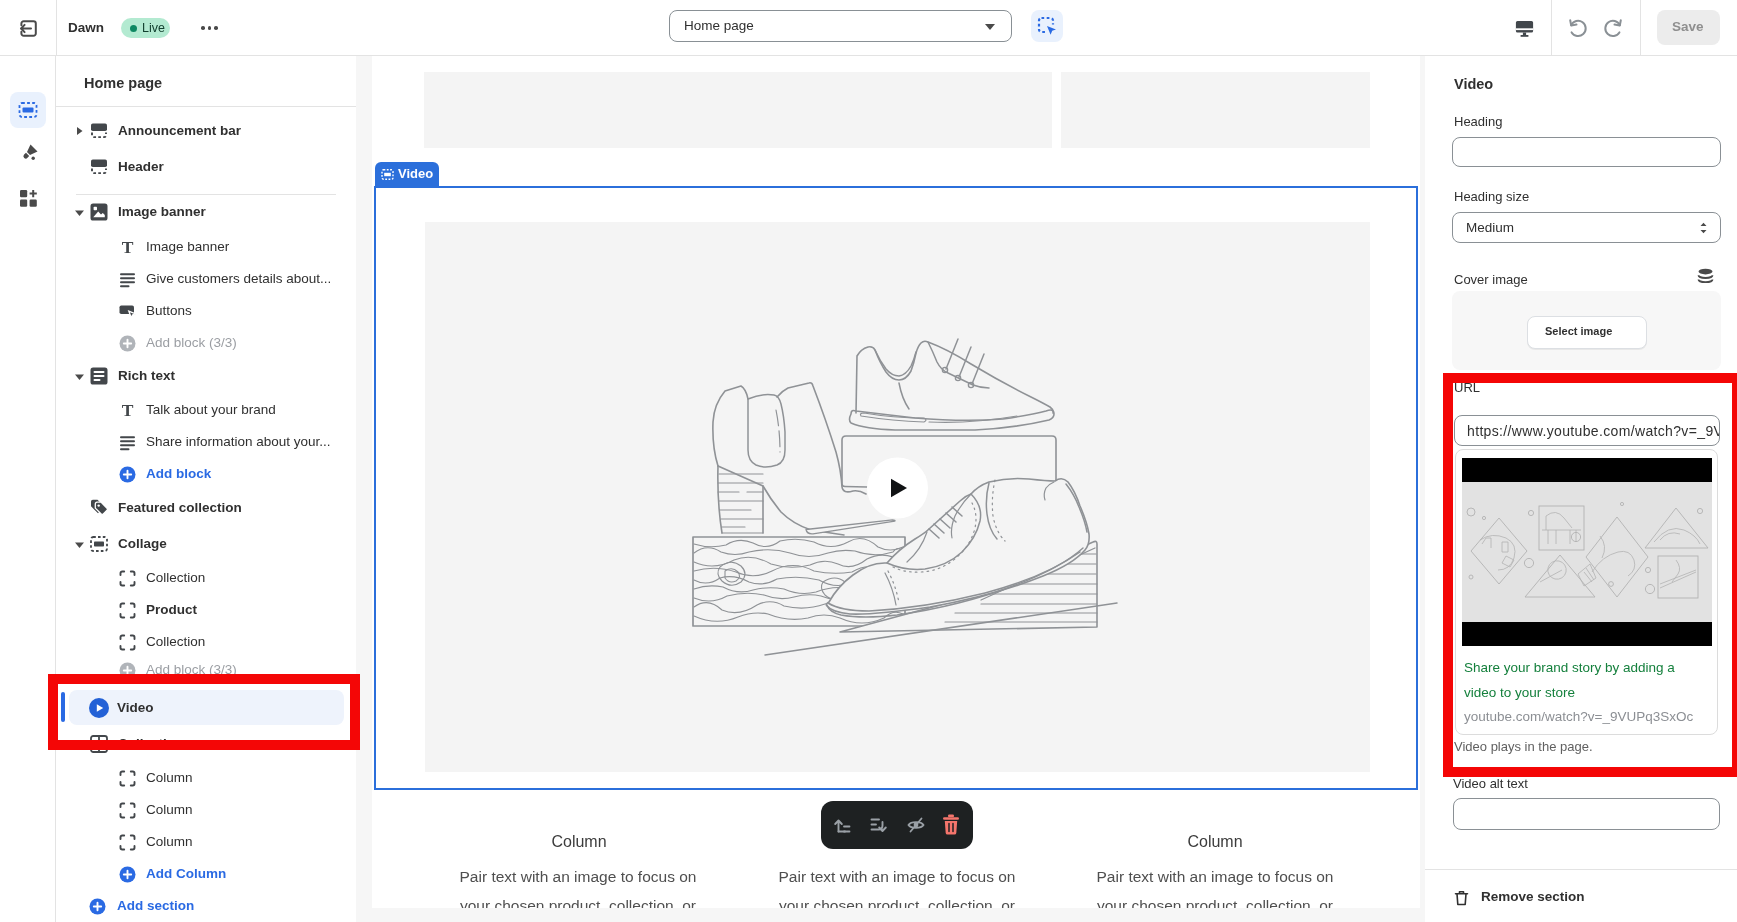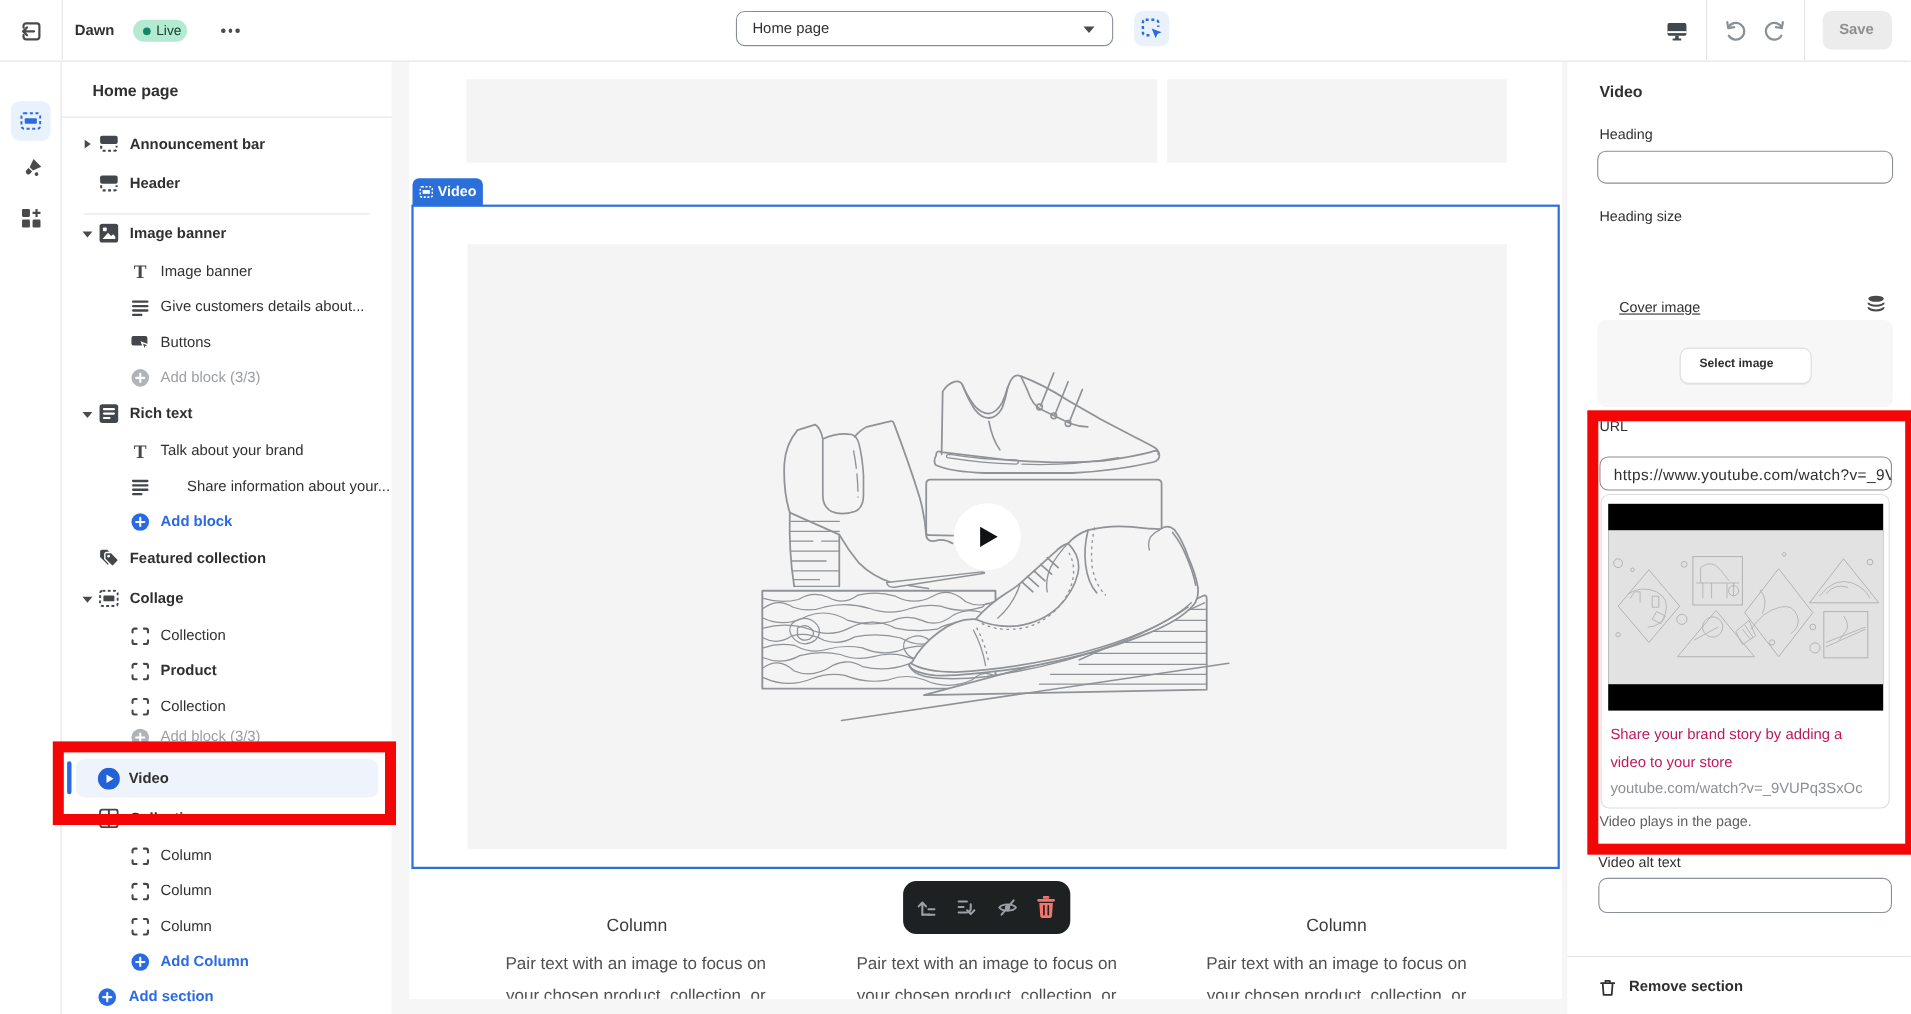--- a/index.html
+++ b/index.html
@@ -196,21 +196,21 @@
         </svg>
     <span class="row-text" style="position:absolute;left:90px;top:8px;">Talk about your brand</span>
   </div>
   <div class="lrow" style="left:0;top:370px;">
     <svg style="position:absolute;left:63px;top:8px" width="17" height="17" viewBox="0 0 17 17" fill="#43474b">
       <rect x="1" y="2.2" width="15" height="2.1" rx="1"></rect>
           <rect x="1" y="6.2" width="15" height="2.1" rx="1"></rect>
           <rect x="1" y="10.2" width="15" height="2.1" rx="1"></rect>
           <rect x="1" y="14.2" width="9.5" height="2.1" rx="1"></rect>
     </svg>
-    <span class="row-text" style="position:absolute;left:90px;top:8px;margin-left:24px;">Share information about your...</span>
+    <span class="row-text" style="position:absolute;left:90px;top:8px;">Share information about your...</span>
   </div>
   <div class="lrow" style="left:0;top:402px;">
     <svg style="position:absolute;left:63px;top:8px" width="17" height="17" viewBox="0 0 17 17">
       <circle cx="8.5" cy="8.5" r="8" fill="#2a6ae3"></circle>
       <path d="M8.5 4.8 V12.2 M4.8 8.5 H12.2" stroke="#fff" stroke-width="1.9" stroke-linecap="round"></path>
     </svg>
     <span class="row-text" style="position:absolute;left:90px;top:8px;color:#2a6ae3;font-weight:650;">Add block</span>
   </div>
 
   <div class="lrow" style="left:0;top:436px;">
@@ -448,21 +448,27 @@
       <span style="position:absolute;left:713px;width:260px;text-align:center;line-height:29px;">Pair text with an image to focus on your chosen product, collection, or</span>
     </div>
   </div>
 </div>
 
 <div id="rsb">
   <div class="abs" style="left:29px;top:20px;font-size:14.5px;font-weight:700;">Video</div>
   <div class="lbl" style="left:29px;top:58px;">Heading</div>
   <div class="inp" style="left:27px;top:81px;width:269px;height:30px;"></div>
   <div class="lbl" style="left:29px;top:133px;">Heading size</div>
-  <div class="lbl" style="left:47px;top:216px;text-decoration:underline;">Cover image</div>
+  <div class="inp" style="left:27px;top:156px;width:269px;height:31px;">
+    <span style="position:absolute;left:13px;top:7px;font-size:13.5px;">Medium</span>
+    <svg style="position:absolute;right:10px;top:8px" width="13" height="14" viewBox="0 0 13 14">
+      <path d="M3.5 5 L6.5 1.8 L9.5 5 Z M3.5 9 L6.5 12.2 L9.5 9 Z" fill="#4a4a4a"></path>
+    </svg>
+  </div>
+  <div class="lbl" style="left:29px;top:216px;">Cover image</div>
   <svg style="position:absolute;left:271px;top:212px" width="19" height="17" viewBox="0 0 19 17">
     <ellipse cx="9.5" cy="3.6" rx="7" ry="2.8" fill="#4a4a4a"></ellipse>
     <path d="M2.5 7.2 a7 2.8 0 0 0 14 0" fill="none" stroke="#4a4a4a" stroke-width="1.8"></path>
     <path d="M2.5 11.4 a7 2.8 0 0 0 14 0" fill="none" stroke="#4a4a4a" stroke-width="1.8"></path>
   </svg>
   <div class="abs" style="left:27px;top:235px;width:269px;height:79px;background:#f7f7f7;border-radius:8px;"></div>
   <div class="abs" style="left:102px;top:260px;width:120px;height:33px;background:#fff;border:1px solid #dcdfe3;border-radius:8px;box-shadow:0 1px 0 rgba(0,0,0,.06);">
     <span style="position:absolute;left:17px;top:8px;font-size:11px;font-weight:600;">Select image</span>
   </div>
 
@@ -496,21 +502,21 @@
             <circle cx="67" cy="81" r="4.6"></circle>
             <circle cx="186" cy="88" r="2.6"></circle>
           <circle cx="149" cy="102" r="2.4"></circle>
             <circle cx="188" cy="107" r="4.6"></circle>
             <circle cx="238" cy="29" r="2.6"></circle>
           <circle cx="9" cy="95" r="2"></circle>
             <circle cx="160" cy="22" r="1.6"></circle>
         </svg>
       </div>
     </div>
-    <div style="position:absolute;left:8px;top:206px;width:245px;font-size:13.5px;line-height:24.5px;color:#be185d;">Share your brand story by adding a video to your store</div>
+    <div style="position:absolute;left:8px;top:206px;width:245px;font-size:13.5px;line-height:24.5px;color:#15803d;">Share your brand story by adding a video to your store</div>
     <div style="position:absolute;left:8px;top:259px;font-size:13.5px;color:#8c8f94;">youtube.com/watch?v=_9VUPq3SxOc</div>
   </div>
   <div class="abs" style="left:29px;top:683px;font-size:13px;color:#616161;">Video plays in the page.</div>
 
   <div class="lbl" style="left:28px;top:720px;">Video alt text</div>
   <div class="inp" style="left:28px;top:742px;width:267px;height:32px;"></div>
 
   <div class="abs" style="left:0;top:813px;width:312px;height:109px;background:#fff;border-top:1px solid #e3e3e3;">
     <svg style="position:absolute;left:29px;top:20px" width="15" height="16" viewBox="0 0 15 16">
       <path d="M1.5 3.8 h12 M5.5 3.5 v-1.7 h4 v1.7 M3 3.8 l0.8 10.7 h7.4 l0.8 -10.7" fill="none" stroke="#303030" stroke-width="1.6" stroke-linecap="round" stroke-linejoin="round"></path>

